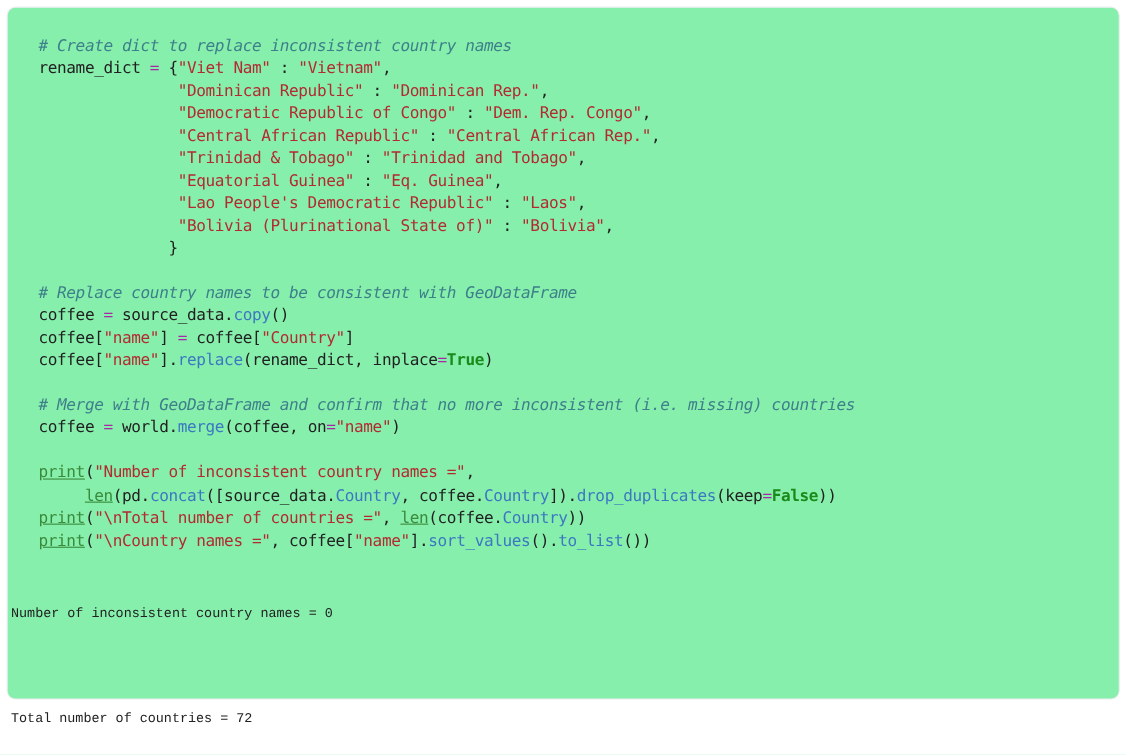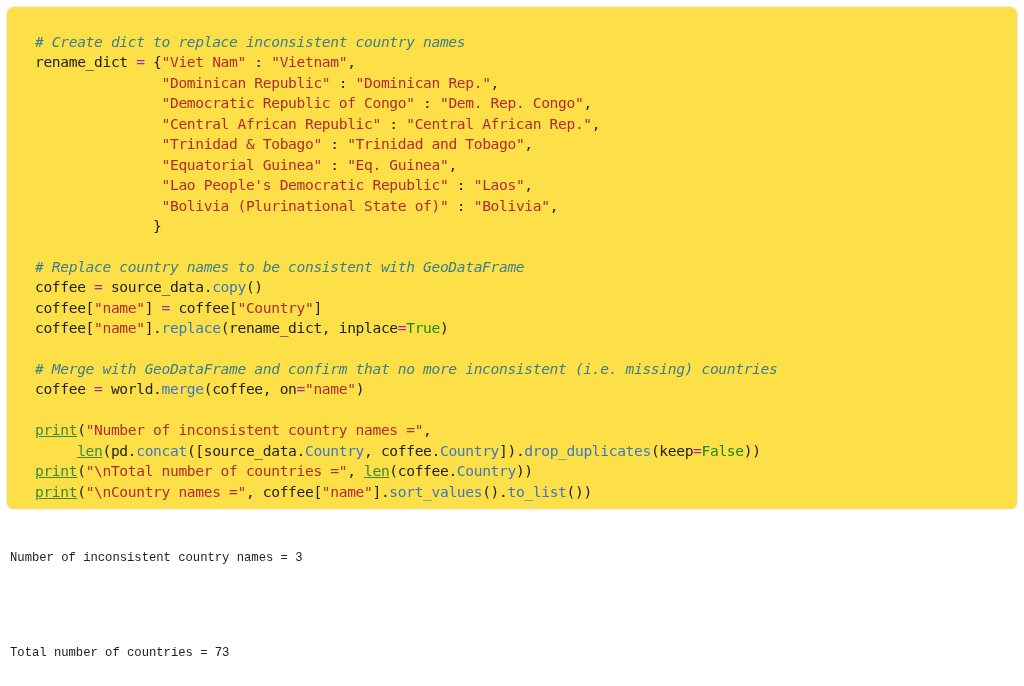--- a/index.html
+++ b/index.html
@@ -1,54 +1,54 @@
 <!DOCTYPE html>
 <html><head>
 <meta charset="utf-8">
 <style>
   html, body { margin: 0; padding: 0; background: #ffffff; }
   body { width: 1024px; height: 686px; overflow: hidden; position: relative; }
   .cell {
-    position: absolute; left: 6px; top: 6px; width: 1012px; height: 504px;
-    background: #fde047; border-radius: 8px; box-sizing: border-box;
+    position: absolute; left: 6px; top: 6px; width: 1012px; height: 630px;
+    background: #86efac; border-radius: 8px; box-sizing: border-box;
     border: 1px solid #eceef0;
   }
   .code {
     position: absolute; left: 28px; top: 25px; margin: 0;
     font-family: "DejaVu Sans Mono", "Liberation Mono", monospace;
     font-size: 14.6px; line-height: 20.45px; color: #212121;
     white-space: pre; letter-spacing: -0.35px;
   }
   .line { display: block; height: 20.45px; }
   .cm { color: #3d7f8a; font-style: italic; }
   .st { color: #b22b31; }
   .op { color: #a626a4; }
   .fn { color: #3b78c1; }
-  .kw { color: #1a8a1a; font-weight: normal; }
+  .kw { color: #1a8a1a; font-weight: bold; }
   .pr { color: #3a8a3a; text-decoration: underline; }
   .output {
     position: absolute; left: 10px; top: 519px; width: 1008px; margin: 0;
     font-family: "Liberation Mono", "DejaVu Sans Mono", monospace;
     font-size: 12.2px; line-height: 15.9px; color: #212121;
     white-space: pre;
   }
   .oline { display: block; height: 15.9px; }
   .gap { display: block; height: 15.9px; }
 </style>
 </head>
 <body>
 
 <div class="cell">
   <pre class="code" id="code"><span class="line"><span class="cm"># Create dict to replace inconsistent country names</span></span><span class="line"><span>rename_dict </span><span class="op">=</span><span> {</span><span class="st">"Viet Nam"</span><span> : </span><span class="st">"Vietnam"</span><span>,</span></span><span class="line"><span>               </span><span class="st">"Dominican Republic"</span><span> : </span><span class="st">"Dominican Rep."</span><span>,</span></span><span class="line"><span>               </span><span class="st">"Democratic Republic of Congo"</span><span> : </span><span class="st">"Dem. Rep. Congo"</span><span>,</span></span><span class="line"><span>               </span><span class="st">"Central African Republic"</span><span> : </span><span class="st">"Central African Rep."</span><span>,</span></span><span class="line"><span>               </span><span class="st">"Trinidad &amp; Tobago"</span><span> : </span><span class="st">"Trinidad and Tobago"</span><span>,</span></span><span class="line"><span>               </span><span class="st">"Equatorial Guinea"</span><span> : </span><span class="st">"Eq. Guinea"</span><span>,</span></span><span class="line"><span>               </span><span class="st">"Lao People's Democratic Republic"</span><span> : </span><span class="st">"Laos"</span><span>,</span></span><span class="line"><span>               </span><span class="st">"Bolivia (Plurinational State of)"</span><span> : </span><span class="st">"Bolivia"</span><span>,</span></span><span class="line"><span>              }</span></span><span class="line"></span><span class="line"><span class="cm"># Replace country names to be consistent with GeoDataFrame</span></span><span class="line"><span>coffee </span><span class="op">=</span><span> source_data.</span><span class="fn">copy</span><span>()</span></span><span class="line"><span>coffee[</span><span class="st">"name"</span><span>] </span><span class="op">=</span><span> coffee[</span><span class="st">"Country"</span><span>]</span></span><span class="line"><span>coffee[</span><span class="st">"name"</span><span>].</span><span class="fn">replace</span><span>(rename_dict, inplace</span><span class="op">=</span><span class="kw">True</span><span>)</span></span><span class="line"></span><span class="line"><span class="cm"># Merge with GeoDataFrame and confirm that no more inconsistent (i.e. missing) countries</span></span><span class="line"><span>coffee </span><span class="op">=</span><span> world.</span><span class="fn">merge</span><span>(coffee, on</span><span class="op">=</span><span class="st">"name"</span><span>)</span></span><span class="line"></span><span class="line"><span class="pr">print</span><span>(</span><span class="st">"Number of inconsistent country names ="</span><span>,</span></span><span class="line"><span>     </span><span class="pr">len</span><span>(pd.</span><span class="fn">concat</span><span>([source_data.</span><span class="fn">Country</span><span>, coffee.</span><span class="fn">Country</span><span>]).</span><span class="fn">drop_duplicates</span><span>(keep</span><span class="op">=</span><span class="kw">False</span><span>))</span></span><span class="line"><span class="pr">print</span><span>(</span><span class="st">"\nTotal number of countries ="</span><span>, </span><span class="pr">len</span><span>(coffee.</span><span class="fn">Country</span><span>))</span></span><span class="line"><span class="pr">print</span><span>(</span><span class="st">"\nCountry names ="</span><span>, coffee[</span><span class="st">"name"</span><span>].</span><span class="fn">sort_values</span><span>().</span><span class="fn">to_list</span><span>())</span></span></pre>
 </div>
 
 <div class="output">
-  <span class="oline">Number of inconsistent country names = 3</span>
+  <span class="oline">Number of inconsistent country names = 0</span>
   <span class="gap"></span>
-  <span class="oline">Total number of countries = 73</span>
+  <span class="oline">Total number of countries = 72</span>
   
   
   
   
   
   
   
 </div>
 
 </body></html>

